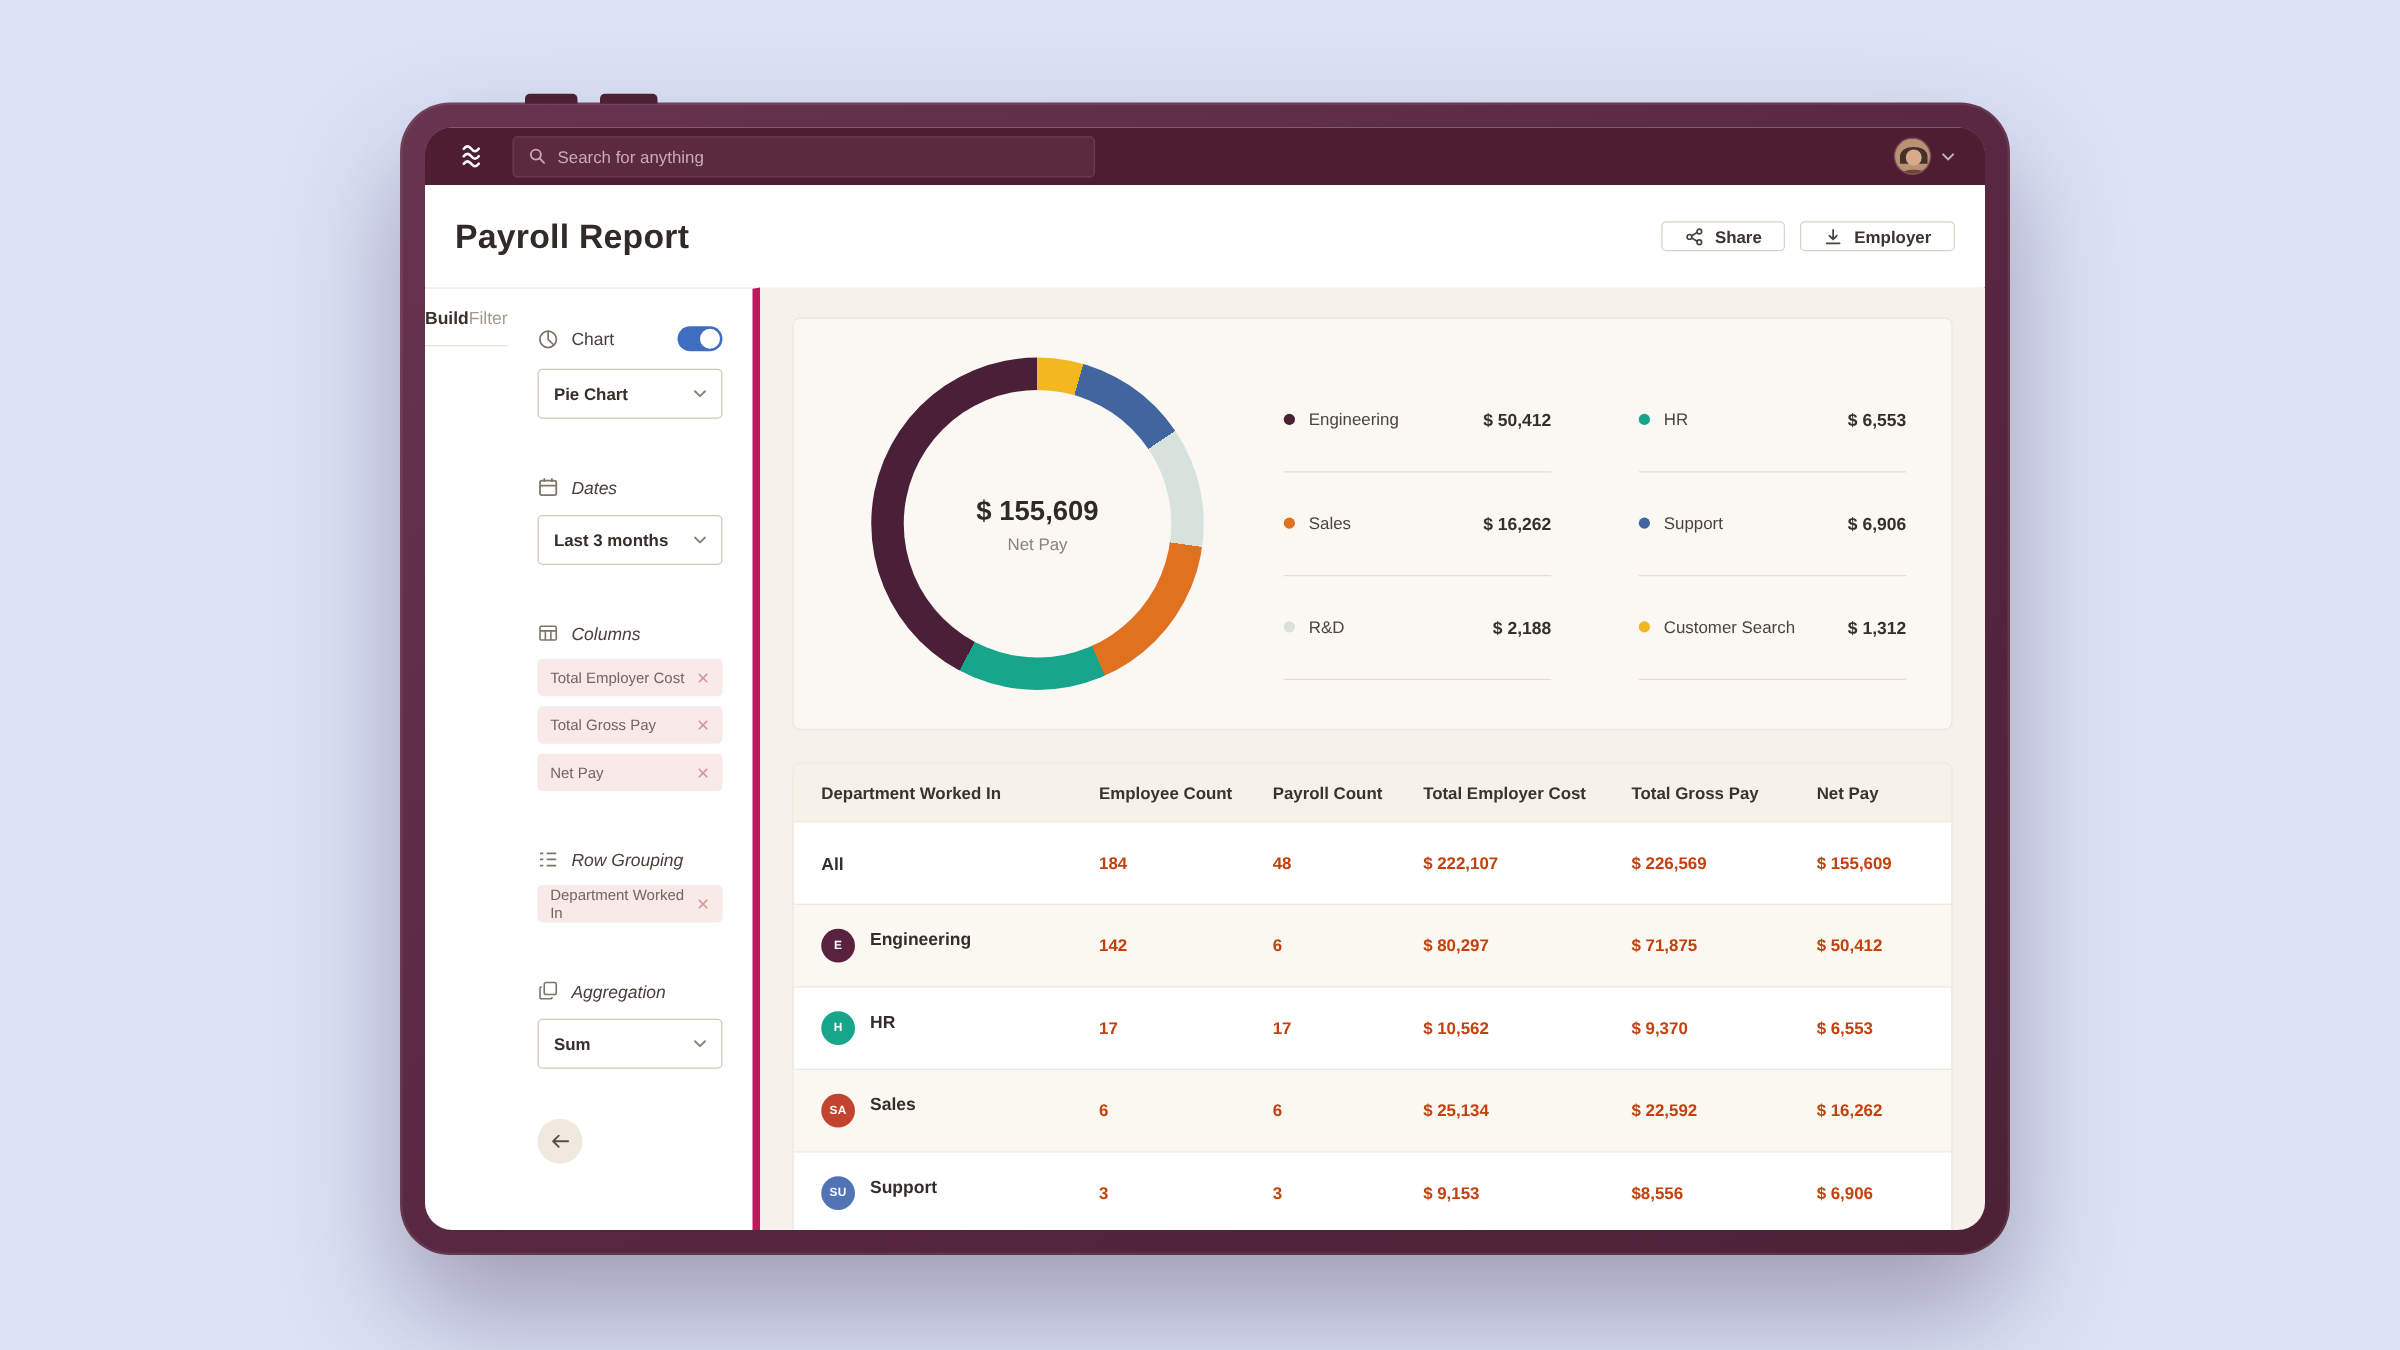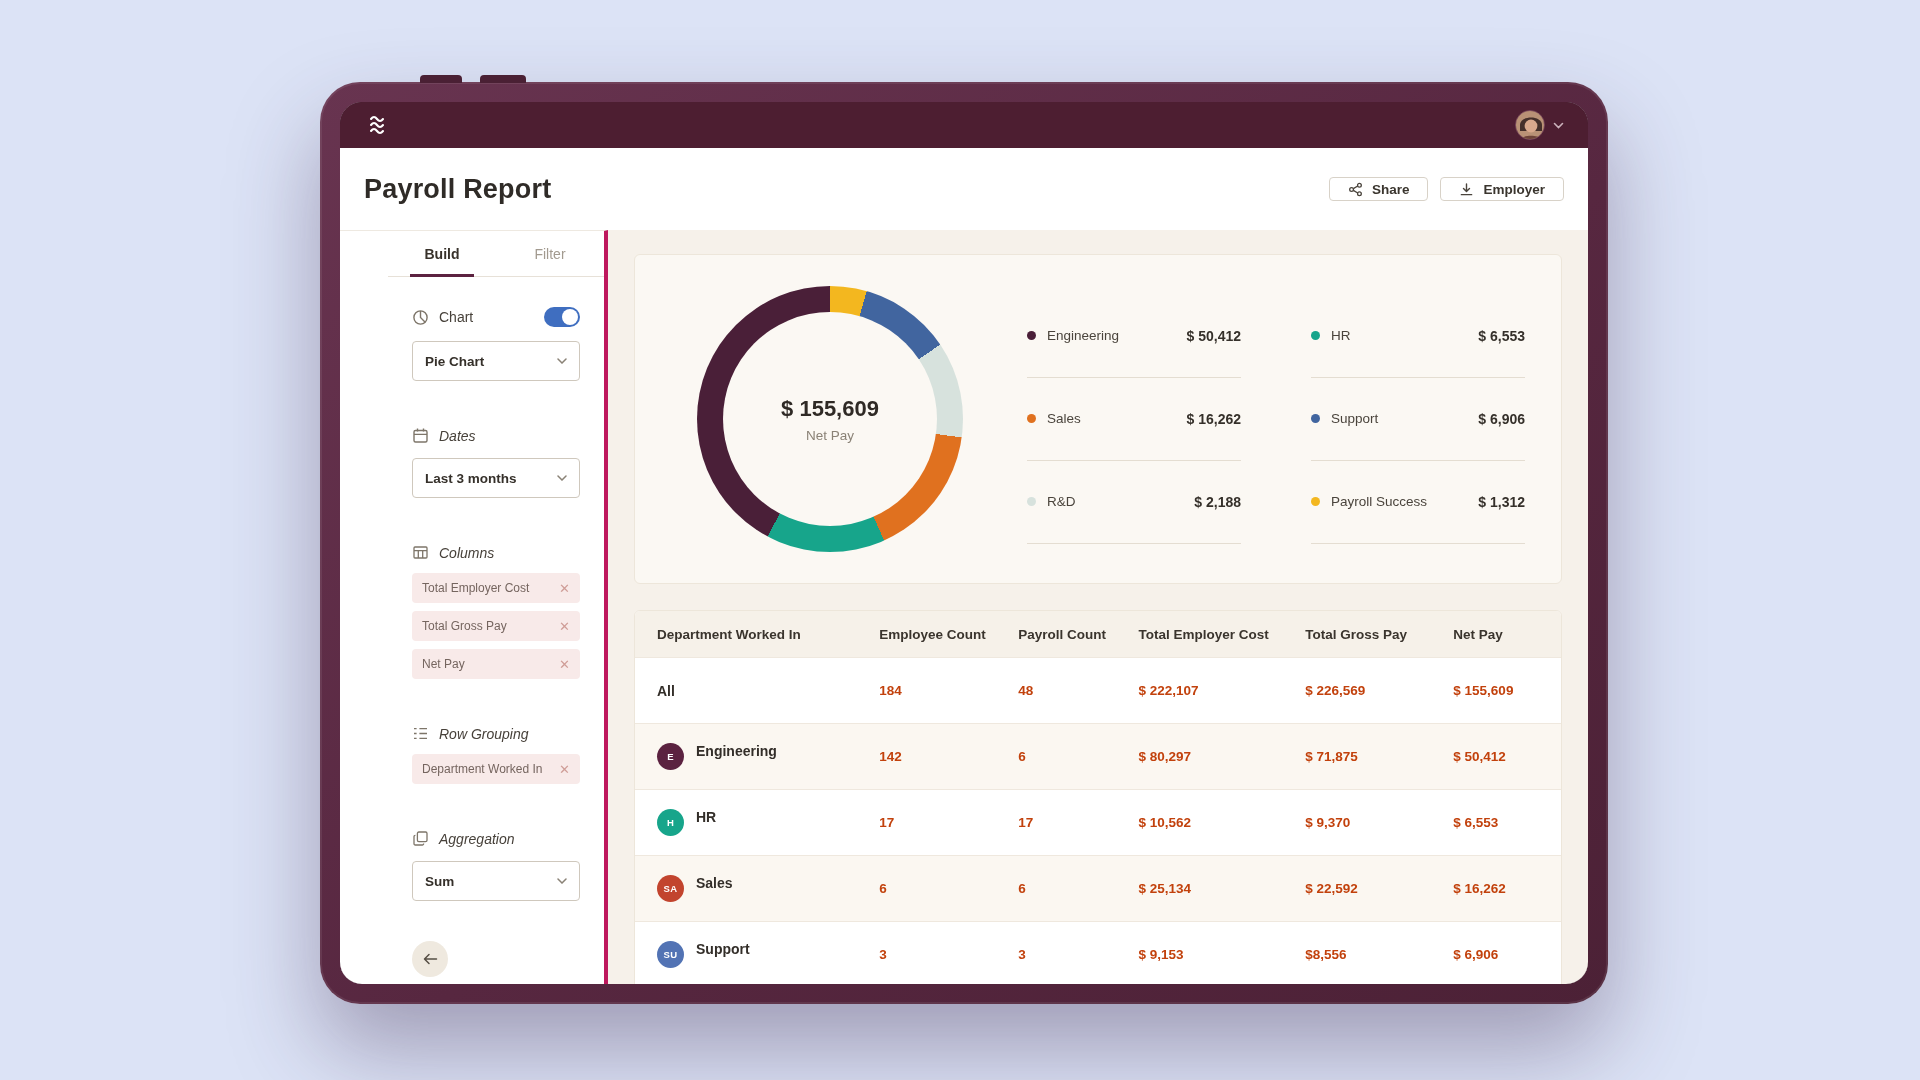--- a/index.html
+++ b/index.html
@@ -35,21 +35,21 @@
   .hdr-title { font-size:27px; font-weight:700; color:#2f2b27; letter-spacing:.2px; }
   .hdr-actions { margin-left:auto; display:flex; gap:12px; }
   .btn { height:24px; display:flex; align-items:center; gap:9px; padding:0 18px; background:#fff;
     border:1px solid #d8d2c8; border-radius:4px; font-size:13.5px; font-weight:700; color:#3a352e; cursor:pointer; }
   .btn svg { color:#4a443c; }
 
   
   .body { flex:1; display:flex; min-height:0; }
 
   
-  .sidebar { width:268px; flex:0 0 268px; background:#fff; border-right:4px solid #be185d; border-top:1px solid #eee9e1; display:flex; flex-direction:column;padding-left:48px; }
+  .sidebar { width:268px; flex:0 0 268px; background:#fff; border-right:6px solid #be185d; border-top:1px solid #eee9e1; display:flex; flex-direction:row; }
   .tabs { height:46px; flex:0 0 46px; display:flex; border-bottom:1px solid #e7e1d8; }
   .tab { flex:1; display:flex; align-items:center; justify-content:center; font-size:14px; cursor:pointer; position:relative; }
   .tab.active { color:#38322b; font-weight:700; }
   .tab.active::after { content:""; position:absolute; left:22px; right:22px; bottom:-1px; height:3px; background:#5c2240; }
   .tab.inactive { color:#a29a8f; }
   .side-content { padding:30px 24px 0; }
   .sec-row { display:flex; align-items:center; gap:10px; color:#4a443c; }
   .sec-row .ic { color:#7d7569; display:flex; }
   .sec-label { font-size:14px; font-weight:400; color:#47413a; }
   .toggle { margin-left:auto; width:36px; height:20px; border-radius:10px; background:#3f6ec0; position:relative; cursor:pointer; }
@@ -103,20 +103,27 @@
   <div class="side-btn b2"></div>
 
   <div class="screen">
 
     <div class="topbar">
       <svg class="logo" viewBox="0 0 20 22" fill="none" stroke="#ffffff" stroke-width="2.1" stroke-linecap="round">
         <path d="M2 5 C4 2.4 6 2.4 8 5 C10 7.6 12 7.6 14 5"></path>
         <path d="M2 11 C4 8.4 6 8.4 8 11 C10 13.6 12 13.6 14 11"></path>
         <path d="M2 17 C4 14.4 6 14.4 8 17 C10 19.6 12 19.6 14 17"></path>
       </svg>
+      <div class="searchbox">
+        <svg width="14" height="14" viewBox="0 0 16 16" fill="none" stroke="#c9aab5" stroke-width="1.7" stroke-linecap="round">
+          <circle cx="6.5" cy="6.5" r="4.6"></circle>
+            <path d="M10.2 10.2 L14 14"></path>
+        </svg>
+        <input type="text" placeholder="Search for anything" style="">
+      </div>
       <div class="top-right">
         <div class="avatar">
           <svg viewBox="0 0 30 30" width="30" height="30">
             <rect width="30" height="30" fill="#b99276"></rect>
             <path d="M4 14 C4 4 26 4 26 14 L26 20 L4 20 Z" fill="#45302a"></path>
             <circle cx="15" cy="15" r="6.4" fill="#d9a98c"></circle>
             <path d="M4 30 C4 23 26 23 26 30 Z" fill="#6e4439"></path>
           </svg>
         </div>
         <svg width="11" height="7" viewBox="0 0 11 7" fill="none" stroke="#cbb2bb" stroke-width="1.6" stroke-linecap="round">
@@ -299,21 +306,21 @@
               </div>
 
               <div class="legend-item">
                 <span class="legend-dot" style="background: rgb(215, 226, 221);"></span>
                 <span class="legend-name">R&amp;D</span>
                 <span class="legend-val">$ 2,188</span>
               </div>
 
               <div class="legend-item">
                 <span class="legend-dot" style="background: rgb(243, 183, 31);"></span>
-                <span class="legend-name">Payroll Success</span>
+                <span class="legend-name">Customer Search</span>
                 <span class="legend-val">$ 1,312</span>
               </div>
             </div>
         </div>
 
         <div class="table-card">
           <div class="tgrid thead">
             <div class="th">Department Worked In</div>
             <div class="th">Employee Count</div>
             <div class="th">Payroll Count</div>

